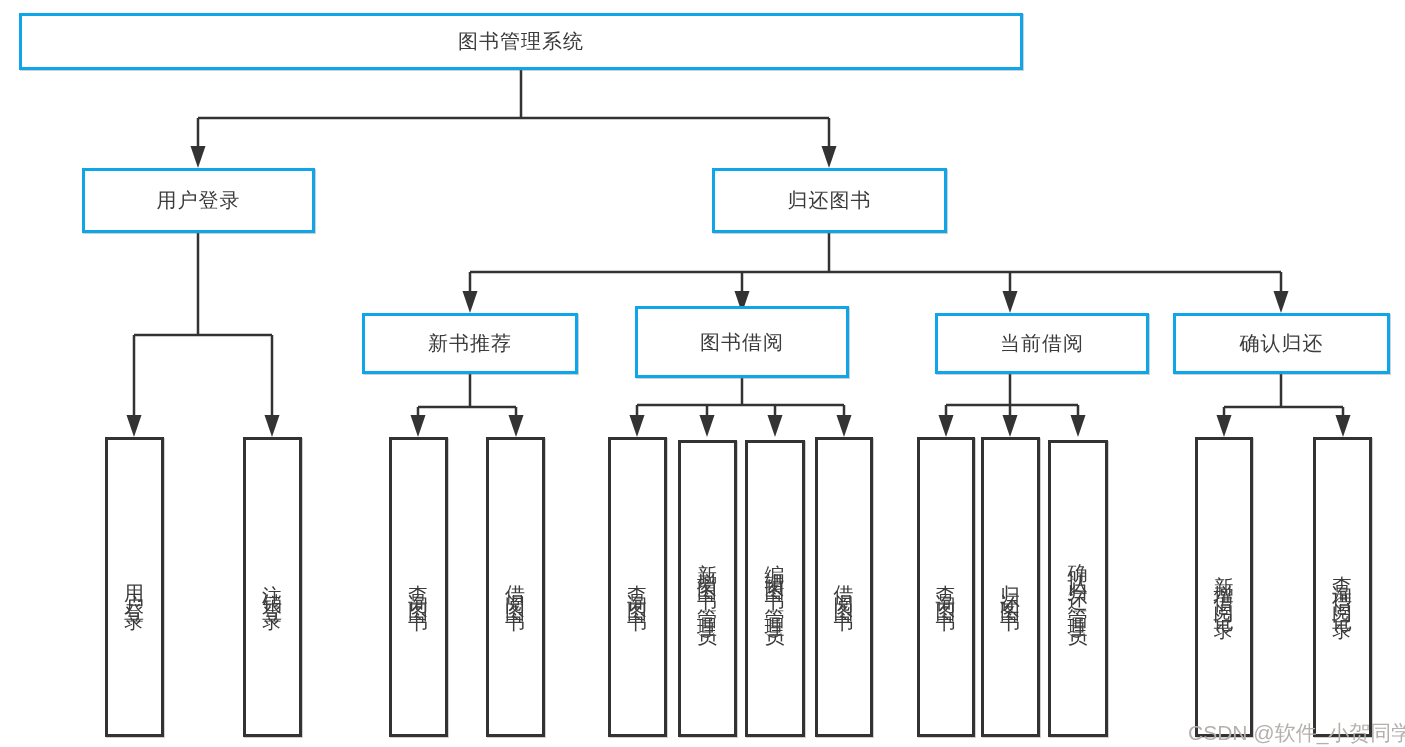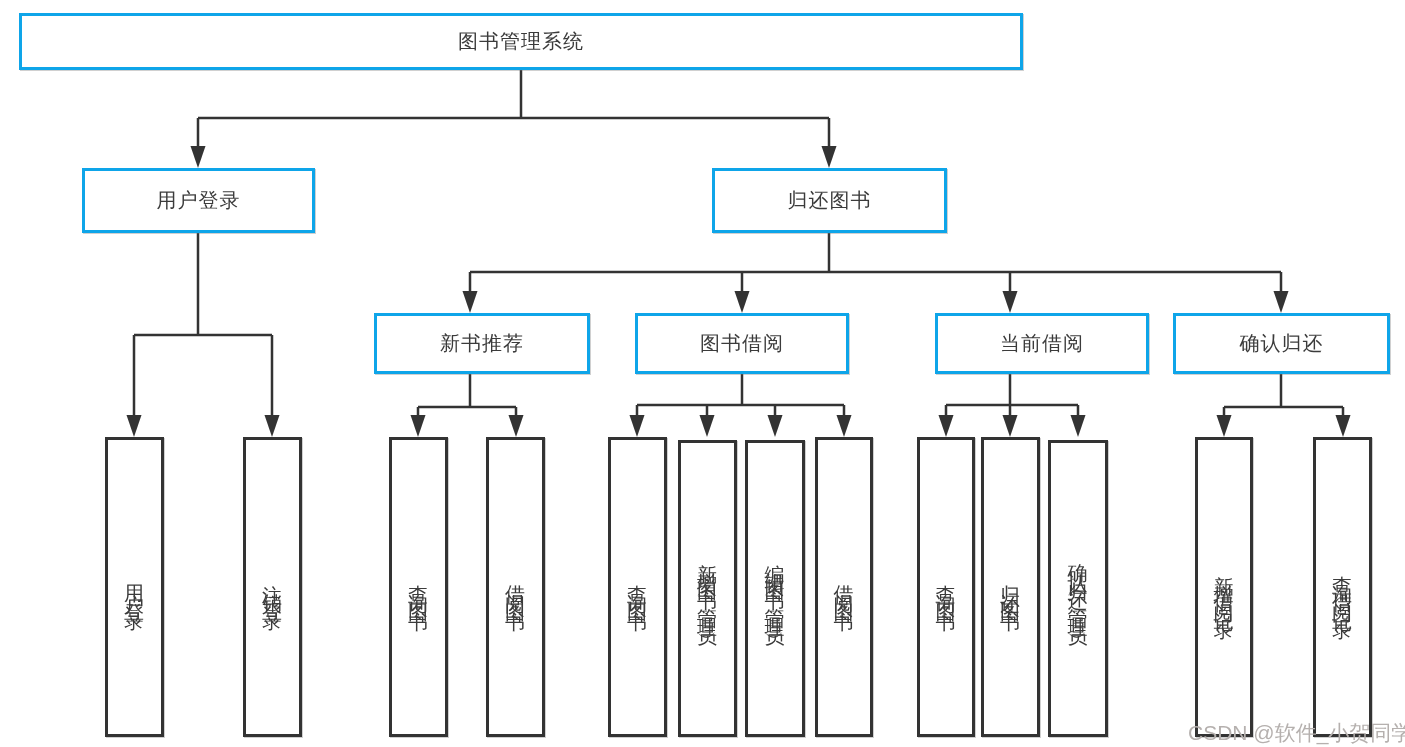--- a/index.html
+++ b/index.html
@@ -114,24 +114,24 @@
   <span>图书管理系统</span>
 </div>
 
 <div class="node" style="left:82px; top:168px; width:233px; height:65px;">
   <span>用户登录</span>
 </div>
 <div class="node" style="left:712px; top:168px; width:235px; height:65px;">
   <span>归还图书</span>
 </div>
 
-<div class="node" style="left:374px; top:313px; width:216px; height:61px;">
+<div class="node" style="left:362px; top:313px; width:216px; height:61px;">
   <span>新书推荐</span>
 </div>
-<div class="node" style="left:635px; top:313px; width:214px; height:61px;text-align:right;">
+<div class="node" style="left:635px; top:306px; width:214px; height:72px;text-align:right;">
   <span>图书借阅</span>
 </div>
 <div class="node" style="left:903px; top:313px; width:214px; height:61px;margin-left:32px;">
   <span>当前借阅</span>
 </div>
 <div class="node" style="left:1173px; top:313px; width:217px; height:61px;">
   <span>确认归还</span>
 </div>
 
 <div class="vnode" style="left:105px; top:437px; width:59px; height:300px;">

